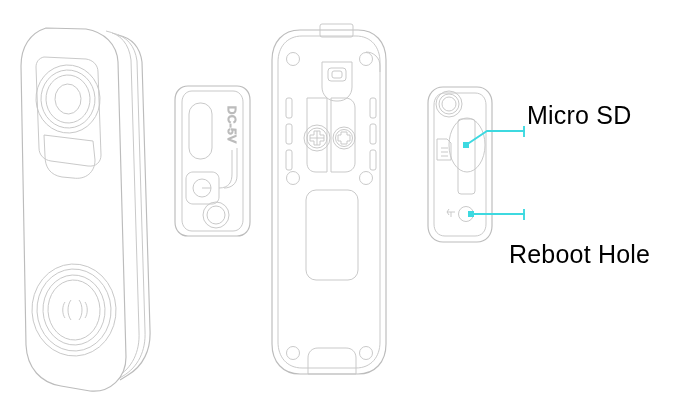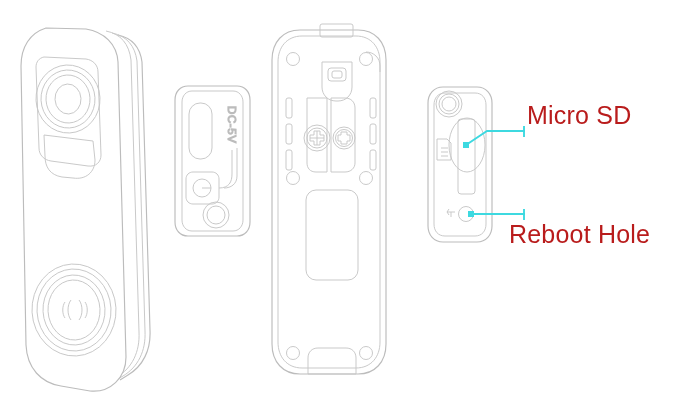--- a/index.html
+++ b/index.html
@@ -21,35 +21,35 @@
   }
   #artboard {
     position: absolute;
     left: 0;
     top: 0;
     width: 682px;
     height: 419px;
   }
   .callout-text {
     position: absolute;
-    color: #b91c1c;
+    color: #000000;
     font-family: "Liberation Sans", sans-serif;
     font-size: 25px;
     line-height: 29px;
     letter-spacing: 0.2px;
     white-space: pre;
     font-weight: 400;
   }
   #label-microsd {
     left: 527px;
     top: 101px;
   }
   #label-reboot {
     left: 509px;
-    top: 220px;
+    top: 240px;
   }
 </style>
 </head>
 <body>
 
 <div id="stage">
 
   <svg id="artboard" viewBox="0 0 682 419" xmlns="http://www.w3.org/2000/svg">
     <defs>
       <style>

